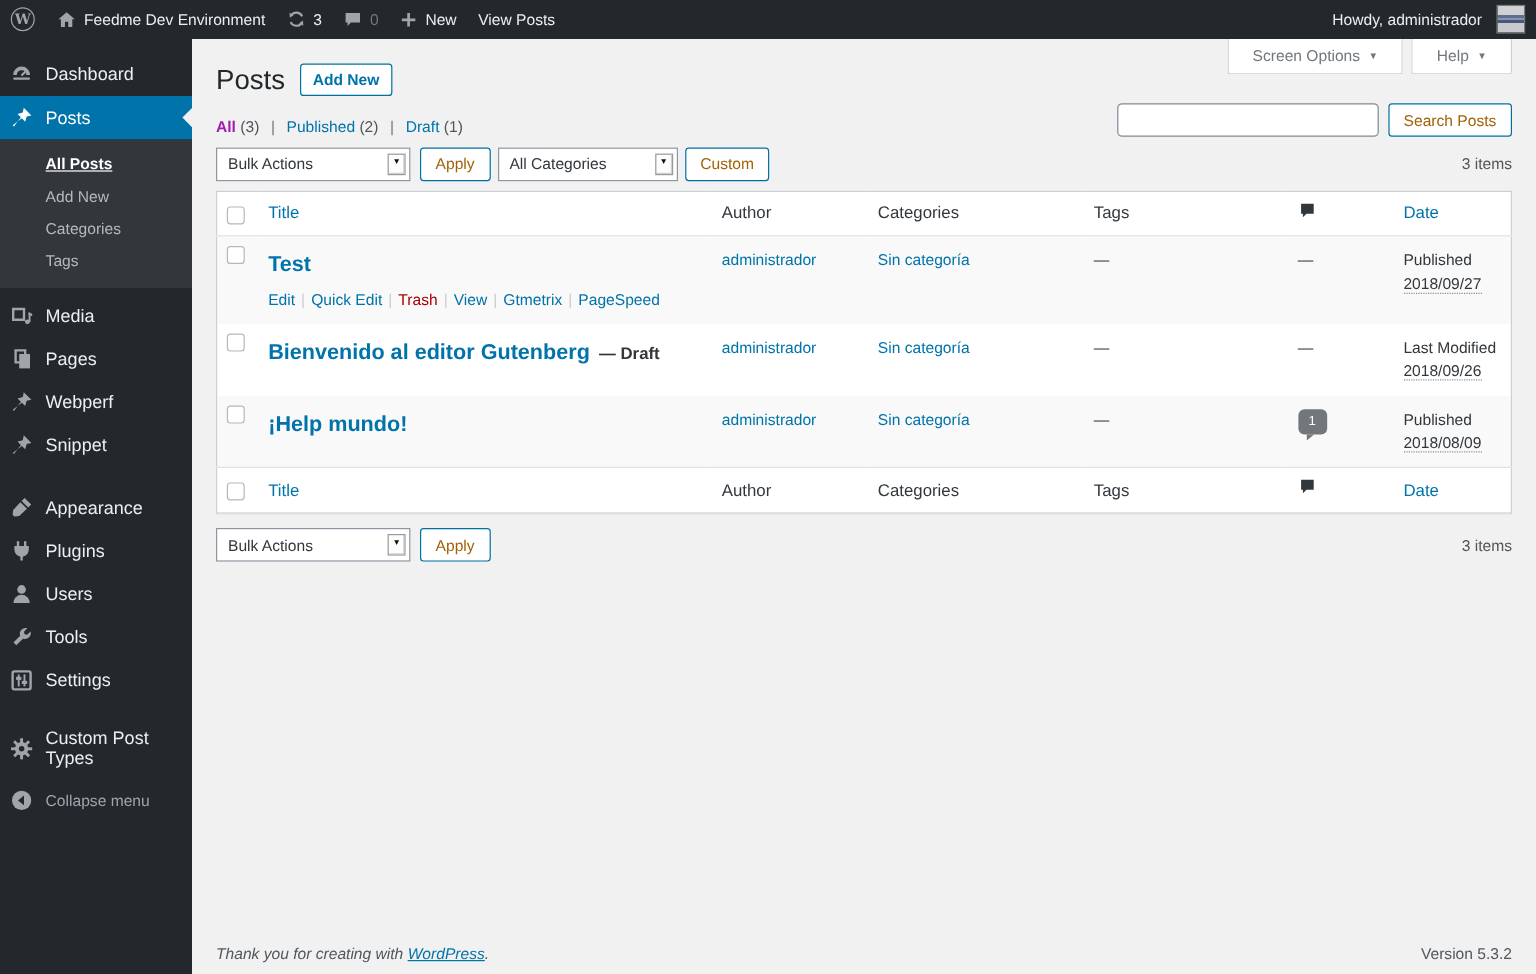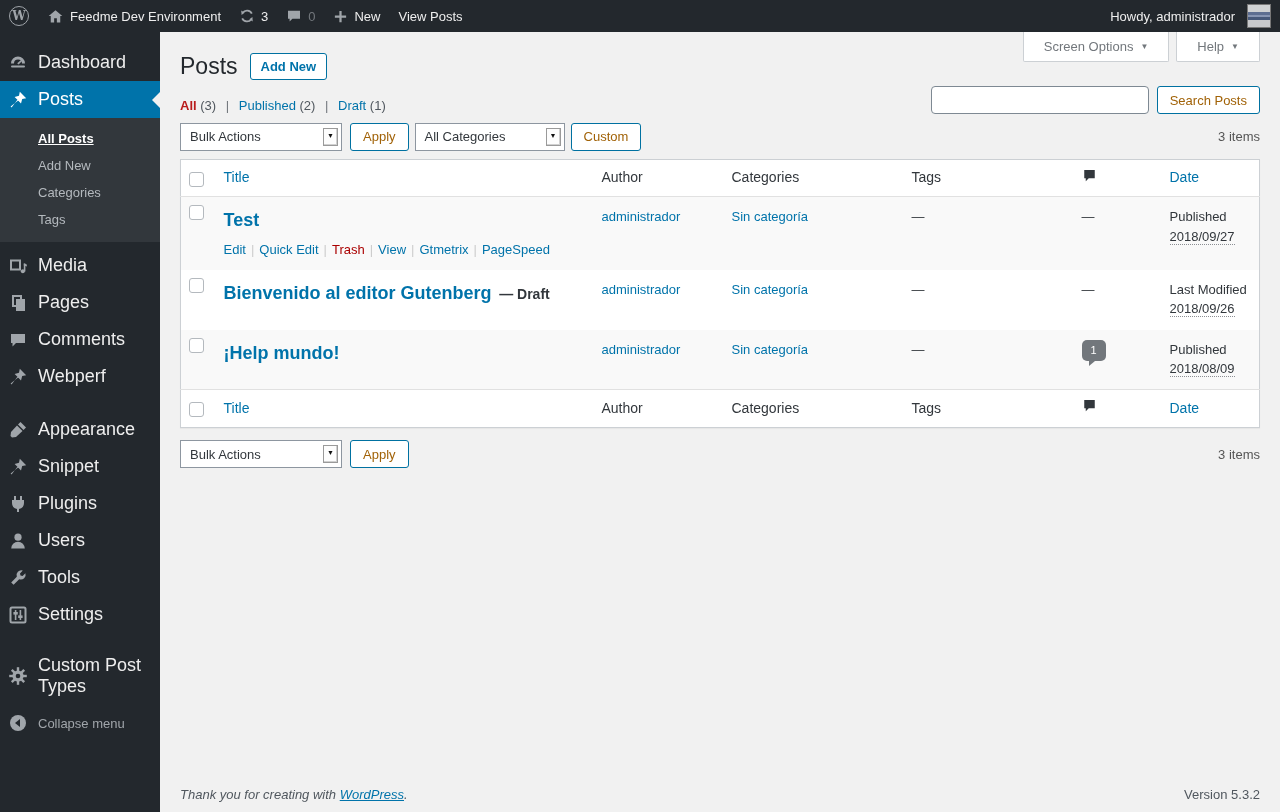--- a/index.html
+++ b/index.html
@@ -29,21 +29,21 @@
     color:#a0a5aa; display:flex; align-items:center; justify-content:center;
     font-family:"DejaVu Serif", serif; font-size:12px; font-weight:bold;
   }
 
   
   #sidebar {
     position:fixed; top:32px; left:0; bottom:0; width:160px; background:#23282d;
   }
   .menu-item {
     position:relative; display:flex; align-items:center; gap:10px;
-    padding:8px 8px; color:#eee; font-size:18px; cursor:pointer;
+    padding:8px 8px; color:#eee; font-size:15px; cursor:pointer;
   }
   .menu-item .mi-icon { width:20px; height:20px; color:#a0a5aa; flex:none; display:inline-flex; }
   .menu-item svg { fill:currentColor; }
   .menu-item.current { background:#0073aa; color:#fff; }
   .menu-item.current .mi-icon { color:#fff; }
   .menu-item.current::after {
     content:""; position:absolute; right:0; top:50%; margin-top:-8px;
     border:8px solid transparent; border-right-color:#f1f1f1;
   }
   .first-item { margin-top:12px; }
@@ -72,21 +72,21 @@
   }
 
   .search-box { position:absolute; top:54px; right:20px; display:flex; align-items:center; gap:8px; }
   .search-input {
     width:218px; height:28px; border:1px solid #7e8993; border-radius:4px; background:#fff;
     font-size:13px; padding:0 8px; font-family:inherit;
   }
 
   .subsubsub { margin-top:16px; font-size:13px; color:#666; }
   .subsubsub a { color:#0073aa; cursor:pointer; }
-  .subsubsub .current-view { color:#b91c1c; font-weight:700; }
+  .subsubsub .current-view { color:#a21caf; font-weight:700; }
   .subsubsub .count { color:#50575e; font-weight:400; }
   .subsubsub .sep { color:#72777c; padding:0 6px; }
 
   .tablenav { margin-top:10px; display:flex; align-items:center; }
   .tablenav.bottom { margin-top:12px; }
   .fake-select {
     display:inline-flex; align-items:center; justify-content:space-between;
     background:#fff; border:1px solid #8d96a0; height:28px; padding:0 3px 0 9px;
     color:#32373c; font-size:13px; cursor:pointer;
   }
@@ -252,55 +252,47 @@
   <div class="menu-item">
     <span class="mi-icon">
       <svg width="20" height="20" viewBox="0 0 20 20">
           <path d="M4 2 h10 v12 H4 Z M6 4 v8 h6 V4 Z" fill-rule="evenodd"></path>
           <rect x="8" y="6" width="9" height="12"></rect>
         </svg>
     </span>
     <span>Pages</span>
   </div>
 
-  <div class="menu-item">
-    <span class="mi-icon">
-      <svg width="20" height="20" viewBox="0 0 20 20">
-          <path d="M3 4 h14 v9 h-9 l-3.5 3.5 v-3.5 H3 Z"></path>
-        </svg>
-    </span>
-    <span>Comments</span>
-  </div>
 
   <div class="menu-item">
     <span class="mi-icon">
       <svg width="20" height="20" viewBox="0 0 20 20">
           <path d="M11.8 1.8 18.2 8.2 14.2 9 13 13.4 9.4 9.8 3.6 17.4 2.6 16.4 10.2 10.6 6.6 7 11 5.8 Z"></path>
         </svg>
     </span>
     <span>Webperf</span>
+  </div>
+
+  <div class="menu-item">
+    <span class="mi-icon">
+      <svg width="20" height="20" viewBox="0 0 20 20">
+          <path d="M11.8 1.8 18.2 8.2 14.2 9 13 13.4 9.4 9.8 3.6 17.4 2.6 16.4 10.2 10.6 6.6 7 11 5.8 Z"></path>
+        </svg>
+    </span>
+    <span>Snippet</span>
   </div>
 
   <div class="menu-item gap-above">
     <span class="mi-icon">
       <svg width="20" height="20" viewBox="0 0 20 20">
           <path d="M12.5 2 18 7.5 15.5 10 10 4.5 Z"></path>
           <path d="M9 5.5 14.5 11 8 17 4 17.5 2.5 16 3 12 Z"></path>
         </svg>
     </span>
     <span>Appearance</span>
-  </div>
-
-  <div class="menu-item">
-    <span class="mi-icon">
-      <svg width="20" height="20" viewBox="0 0 20 20">
-          <path d="M11.8 1.8 18.2 8.2 14.2 9 13 13.4 9.4 9.8 3.6 17.4 2.6 16.4 10.2 10.6 6.6 7 11 5.8 Z"></path>
-        </svg>
-    </span>
-    <span>Snippet</span>
   </div>
 
   <div class="menu-item">
     <span class="mi-icon">
       <svg width="20" height="20" viewBox="0 0 20 20">
           <rect x="6" y="2" width="2" height="4"></rect>
           <rect x="12" y="2" width="2" height="4"></rect>
           <path d="M4 6 h12 v3 a6 6 0 0 1 -5 5.9 V18 h-2 v-3.1 A6 6 0 0 1 4 9 Z"></path>
         </svg>
     </span>

